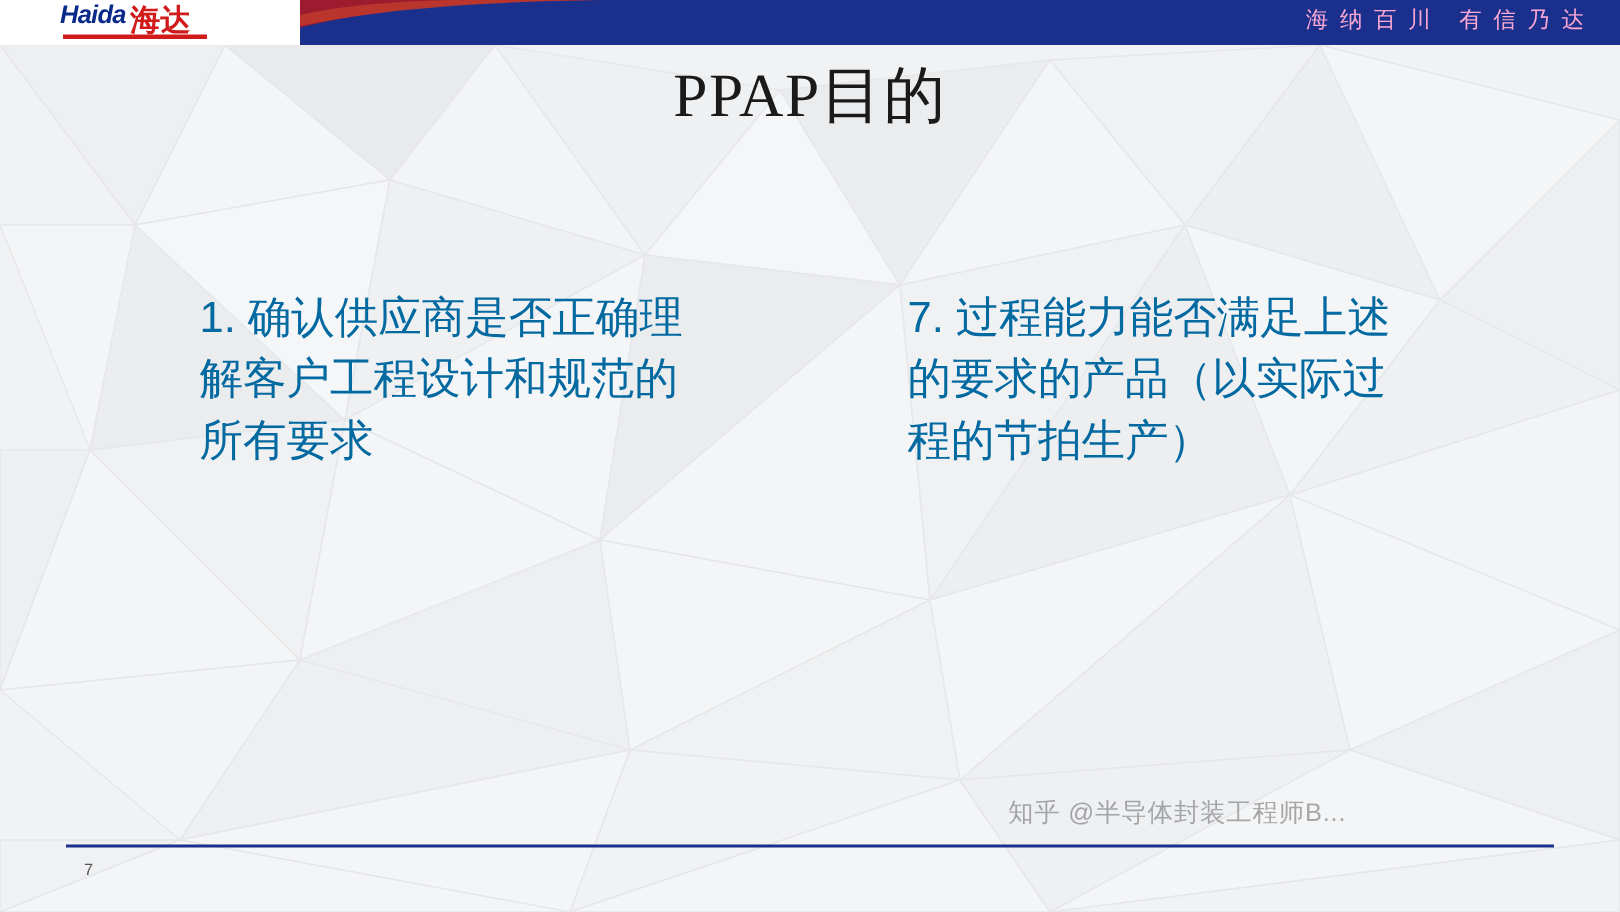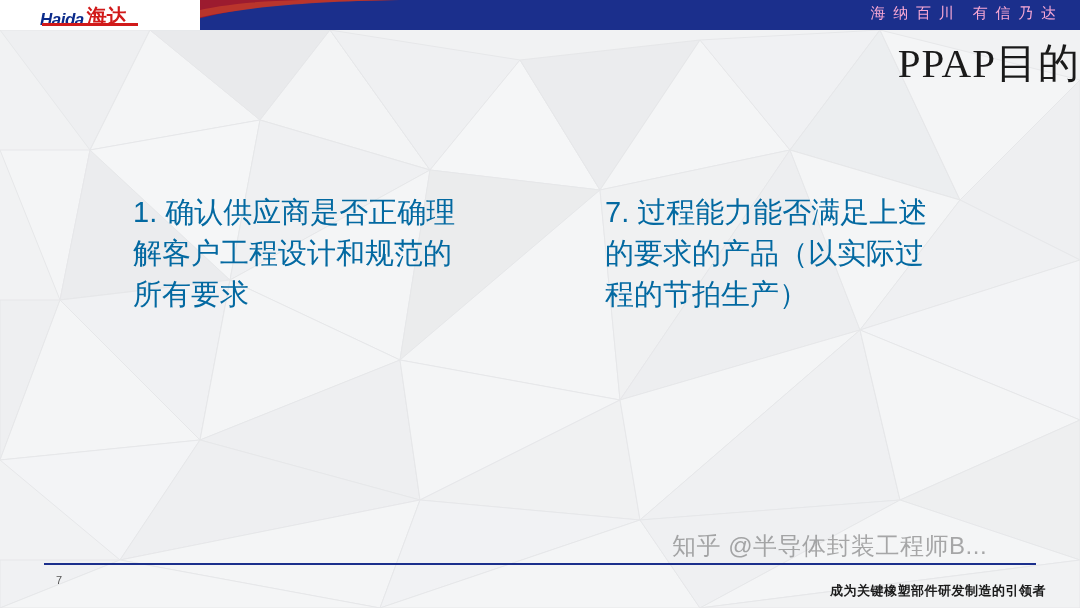--- a/index.html
+++ b/index.html
@@ -43,21 +43,21 @@
     width: 1080px;
     height: 30px;
   }
   .logo-box {
     position: absolute;
     left: 0; top: 0;
     width: 200px;
     height: 30px;
     background: #ffffff;
     display: flex;
-    align-items: flex-end;
+    align-items: flex-start;
     padding-left: 40px;
     box-sizing: border-box;
   }
   .logo-haida {
     font-family: "Liberation Sans", sans-serif;
     font-weight: bold;
     font-style: italic;
     font-size: 17px;
     color: #0a2a8a;
     letter-spacing: -0.5px;
@@ -88,21 +88,21 @@
     letter-spacing: 2px;
     white-space: nowrap;
   }
 
   
   .slide-title {
     position: absolute;
     left: 0;
     top: 36px;
     width: 1080px;
-    text-align: right;
+    text-align: center;
     font-family: "Liberation Serif", serif;
     font-size: 41px;
     color: #1a1a1a;
     letter-spacing: 1px;
   }
 
   
   .col {
     position: absolute;
     font-family: Liberation Sans, sans-serif;
@@ -149,21 +149,21 @@
     color: #1a1a1a;
     letter-spacing: 0.5px;
   }
 
   
   .watermark {
     position: absolute;
     left: 672px;
     top: 530px;
     font-family: "Liberation Sans", sans-serif;
-    font-size: 24px;
+    font-size: 17px;
     color: rgba(70,70,70,0.45);
     letter-spacing: 0.5px;
     white-space: nowrap;
   }
 </style>
 </head>
 <body>
 
 <div class="slide">
 
@@ -234,15 +234,14 @@
 
   <div class="slide-title">PPAP目的</div>
 
   <div class="col col-left">1. 确认供应商是否正确理解客户工程设计和规范的所有要求</div>
   <div class="col col-right">7. 过程能力能否满足上述的要求的产品（以实际过程的节拍生产）</div>
 
   <div class="watermark">知乎 @半导体封装工程师B...</div>
 
   <div class="footer-rule"></div>
   <div class="page-num">7</div>
-  <div class="footer-slogan">成为关键橡塑部件研发制造的引领者</div>
 
 </div>
 
 </body></html>

